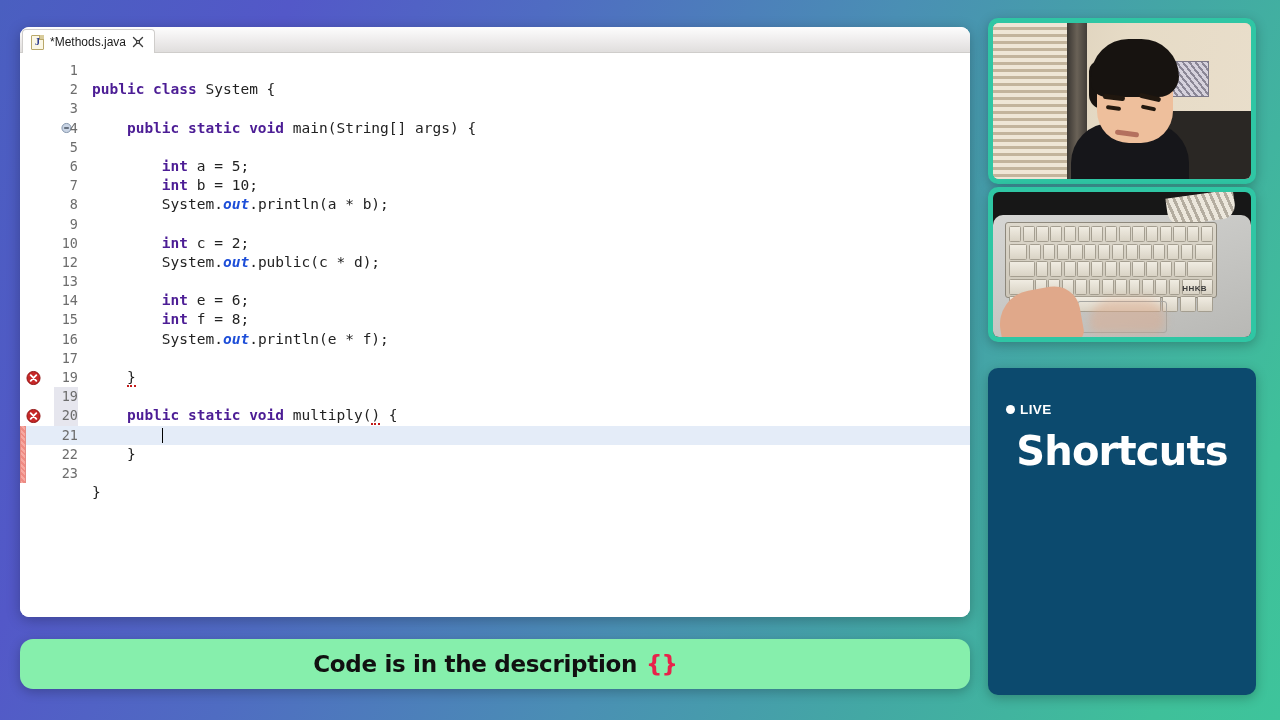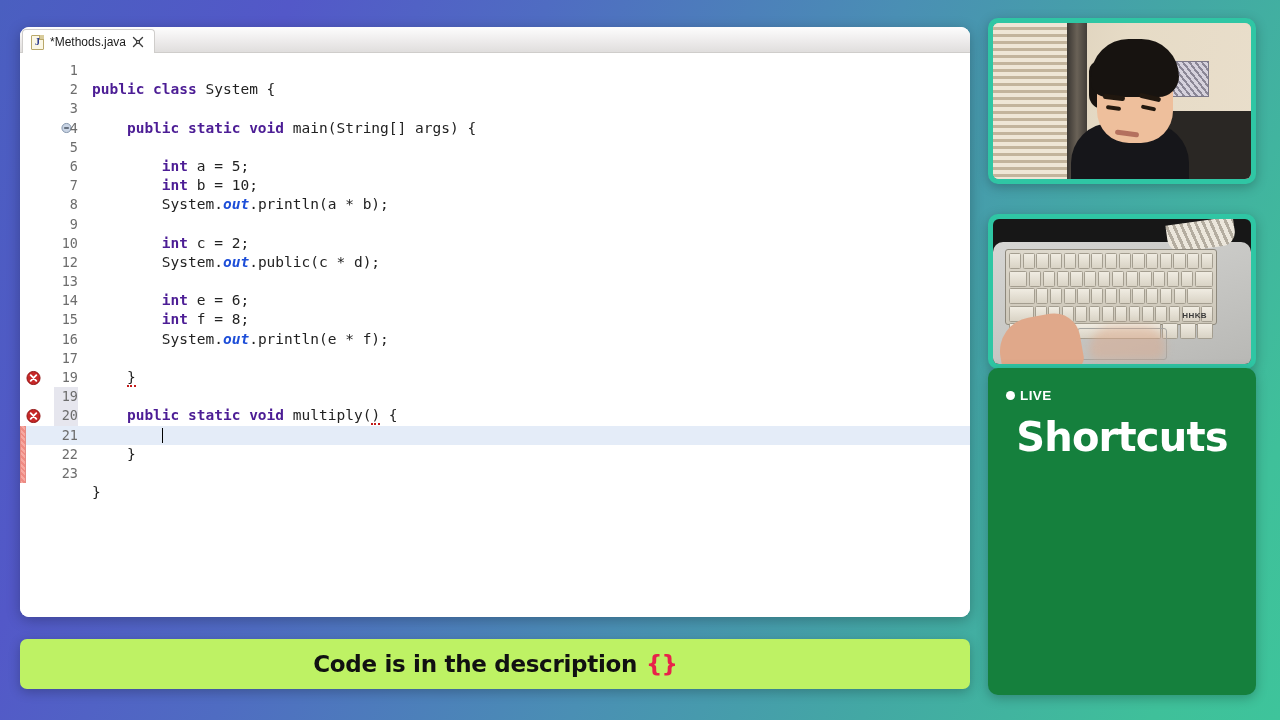--- a/index.html
+++ b/index.html
@@ -298,21 +298,21 @@
   }
   #facecam-inner .eye-l { left: 113px; transform: rotate(7deg); }
   #facecam-inner .eye-r { left: 148px; transform: rotate(12deg); }
   #facecam-inner .mouth {
     position: absolute; left: 122px; top: 108px; width: 24px; height: 5px;
     background: #b4705e; border-radius: 3px; transform: rotate(8deg);
   }
 
   
   #keycam-panel {
-    top: 214px;
+    top: 187px;
     height: 155px;
     background: #2fc6a4;
     padding: 5px;
   }
   #keycam-inner {
     width: 100%; height: 100%;
     border-radius: 6px;
     overflow: hidden;
     position: relative;
     background: #171717;
@@ -371,22 +371,22 @@
     position: absolute; right: 44px; top: 92px;
     font-size: 8px; font-weight: bold; color: #3b3b3b;
     font-family: "Liberation Sans", sans-serif;
     letter-spacing: 0.4px;
   }
 
   
   #shortcuts-panel {
     top: 368px;
     height: 327px;
-    background: #15803d;
-    padding: 18px 16px;
+    background: #0c4a6e;
+    padding: 32px 16px;
   }
   #live-badge {
     display: flex;
     align-items: center;
     gap: 5px;
     margin-top: 2px;
     margin-left: 2px;
   }
   #live-dot {
     width: 9px; height: 9px;
@@ -411,22 +411,22 @@
     font-family: "DejaVu Sans", sans-serif;
   }
 
   
   #bottom-banner {
     position: absolute;
     left: 20px;
     top: 639px;
     width: 950px;
     height: 50px;
-    background: #bef264;
-    border-radius: 7px;
+    background: #86efac;
+    border-radius: 13px;
     box-shadow: 0 3px 12px rgba(0,0,0,0.24);
     display: flex;
     align-items: center;
     justify-content: center;
   }
   #banner-text {
     font-family: "DejaVu Sans", sans-serif;
     font-size: 23px;
     font-weight: bold;
     color: #111111;

